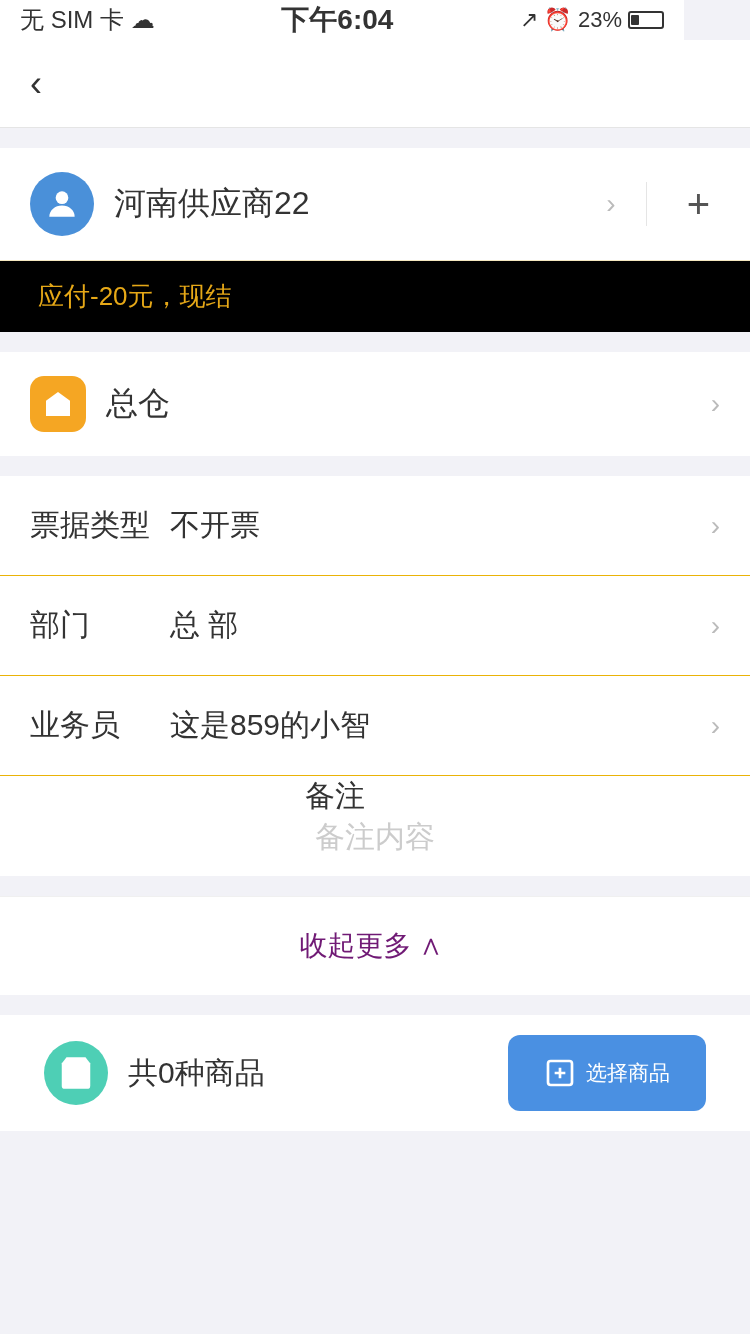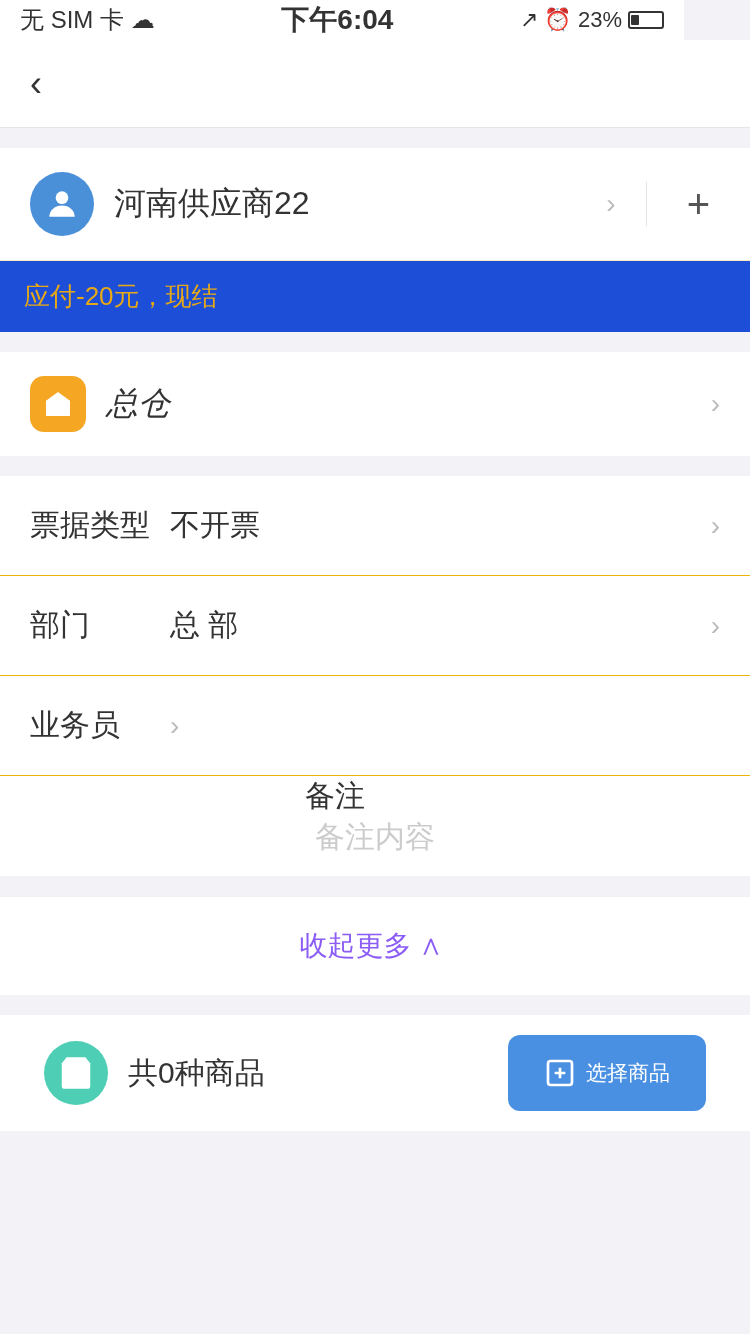--- a/index.html
+++ b/index.html
@@ -112,22 +112,22 @@
     }
     .add-btn {
       font-size: 40px;
       color: #555;
       cursor: pointer;
       padding: 0 10px;
     }
 
     
     .notice-bar {
-      background: #1d4ed8;
-      padding: 18px 24px;
+      background: #000000;
+      padding: 18px 38px;
       font-size: 26px;
       color: #e6a817;
       border-top: 1px solid #f5e8c0;
     }
 
     
     .warehouse-row {
       background: #fff;
       display: flex;
       align-items: center;
@@ -147,21 +147,20 @@
     }
     .warehouse-icon svg {
       width: 32px;
       height: 32px;
       fill: #fff;
     }
     .warehouse-name {
       flex: 1;
       font-size: 32px;
       color: #333;
-      font-style: italic;
     }
     .chevron-right {
       color: #bbb;
       font-size: 28px;
     }
 
     
     .form-section {
       background: #fff;
       margin-top: 20px;
@@ -198,21 +197,21 @@
       display: flex;
       align-items: center;
       justify-content: center;
       padding: 30px;
       border-top: 1px solid #f0f0f0;
       margin-top: 20px;
       cursor: pointer;
     }
     .collapse-text {
       font-size: 28px;
-      color: #8b5cf6;
+      color: #701a75;
       margin-right: 8px;
     }
 
     
     .bottom-bar {
       background: #fff;
       margin-top: 20px;
       display: flex;
       align-items: center;
       padding: 20px 44px;
@@ -321,20 +320,21 @@
   </div>
 
   <div class="form-row">
     <span class="form-label">部门</span>
     <span class="form-value">总 部</span>
     <span class="chevron-right">›</span>
   </div>
 
   <div class="form-row">
     <span class="form-label">业务员</span>
+    <span class="form-value">这是859的小智</span>
     <span class="chevron-right">›</span>
   </div>
 
   <div class="form-row">
     <span class="form-label">备注</span>
     <span class="form-value placeholder">备注内容</span>
   </div>
 </div>
 
 <div class="collapse-row">

